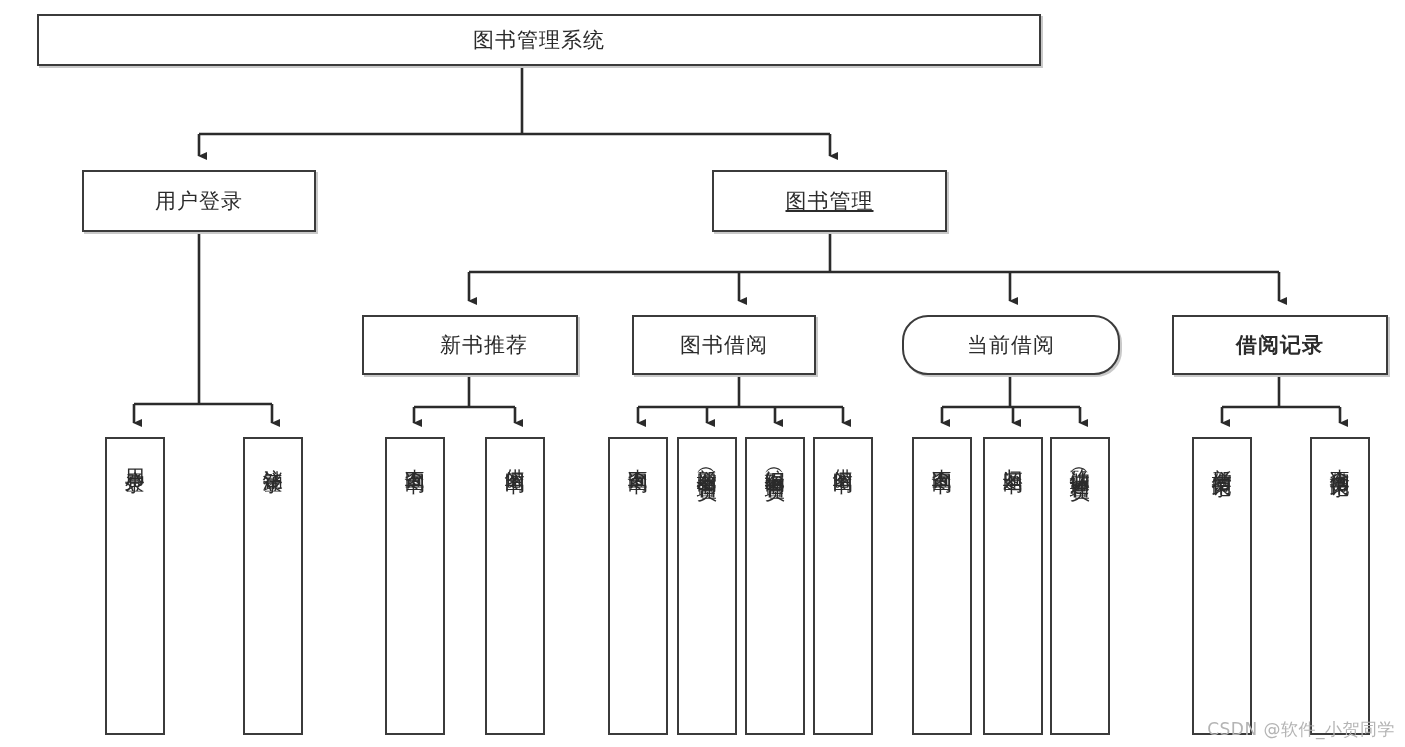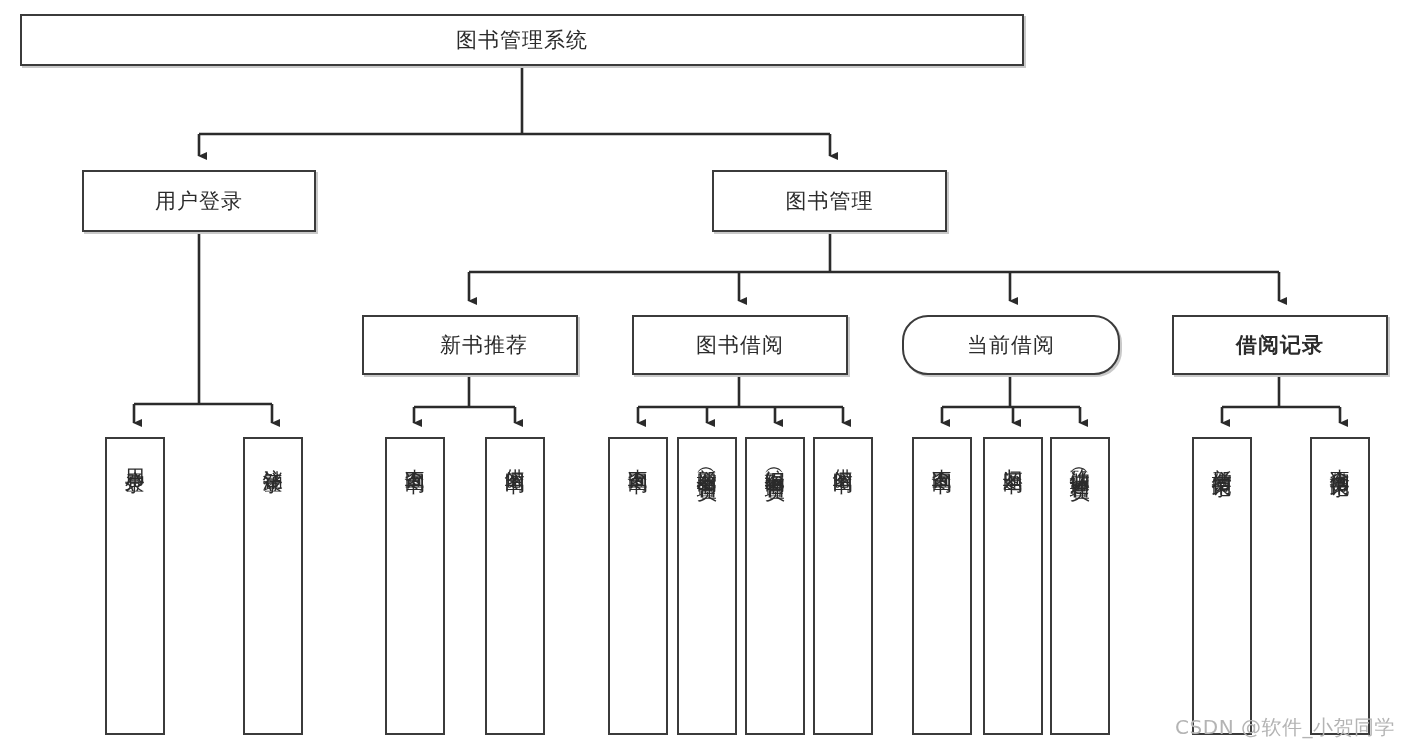--- a/index.html
+++ b/index.html
@@ -56,21 +56,21 @@
     letter-spacing: 2px;
     writing-mode: vertical-rl;
     text-orientation: upright;
     white-space: normal;
     text-align: left;
   }
   #watermark {
     position: absolute;
     right: 10px;
     bottom: 6px;
-    font-size: 20px;
+    font-size: 17px;
     color: #b4b4b4;
     letter-spacing: 0.5px;
     z-index: 5;
     white-space: nowrap;
   }
 </style>
 </head>
 <body>
 
 <div id="diagram-root">
@@ -118,35 +118,35 @@
       <path d="M1013,407 L1013,423" marker-end="url(#arrowhead)"></path>
       <path d="M1080,407 L1080,423" marker-end="url(#arrowhead)"></path>
 
       <path d="M1279,375 L1279,407"></path>
       <path d="M1222,407 L1340,407"></path>
       <path d="M1222,407 L1222,423" marker-end="url(#arrowhead)"></path>
       <path d="M1340,407 L1340,423" marker-end="url(#arrowhead)"></path>
     </g>
   </svg>
 
-  <div class="node shadowed" style="left:20px; top:14px; width:1004px; height:52px;">
+  <div class="node shadowed" style="left:37px; top:14px; width:1004px; height:52px;">
     <span class="label">图书管理系统</span>
   </div>
 
   <div class="node shadowed" style="left:82px; top:170px; width:234px; height:62px;">
     <span class="label">用户登录</span>
   </div>
-  <div class="node shadowed" style="left:712px; top:170px; width:235px; height:62px;">
+  <div class="node shadowed" style="left:712px; top:170px; width:235px; height:62px;text-decoration:underline;">
     <span class="label">图书管理</span>
   </div>
 
   <div class="node shadowed" style="left:362px; top:315px; width:216px; height:60px;padding-left:28px;">
     <span class="label">新书推荐</span>
   </div>
-  <div class="node shadowed" style="left:632px; top:315px; width:216px; height:60px;">
+  <div class="node shadowed" style="left:632px; top:315px; width:184px; height:60px;">
     <span class="label">图书借阅</span>
   </div>
   <div class="node shadowed" style="left:902px; top:315px; width:218px; height:60px;border-radius:26px;">
     <span class="label">当前借阅</span>
   </div>
   <div class="node shadowed" style="left:1172px; top:315px; width:216px; height:60px;font-weight:bold;">
     <span class="label">借阅记录</span>
   </div>
 
   <div class="node leaf" style="left:105px; top:437px; width:60px; height:298px;">

